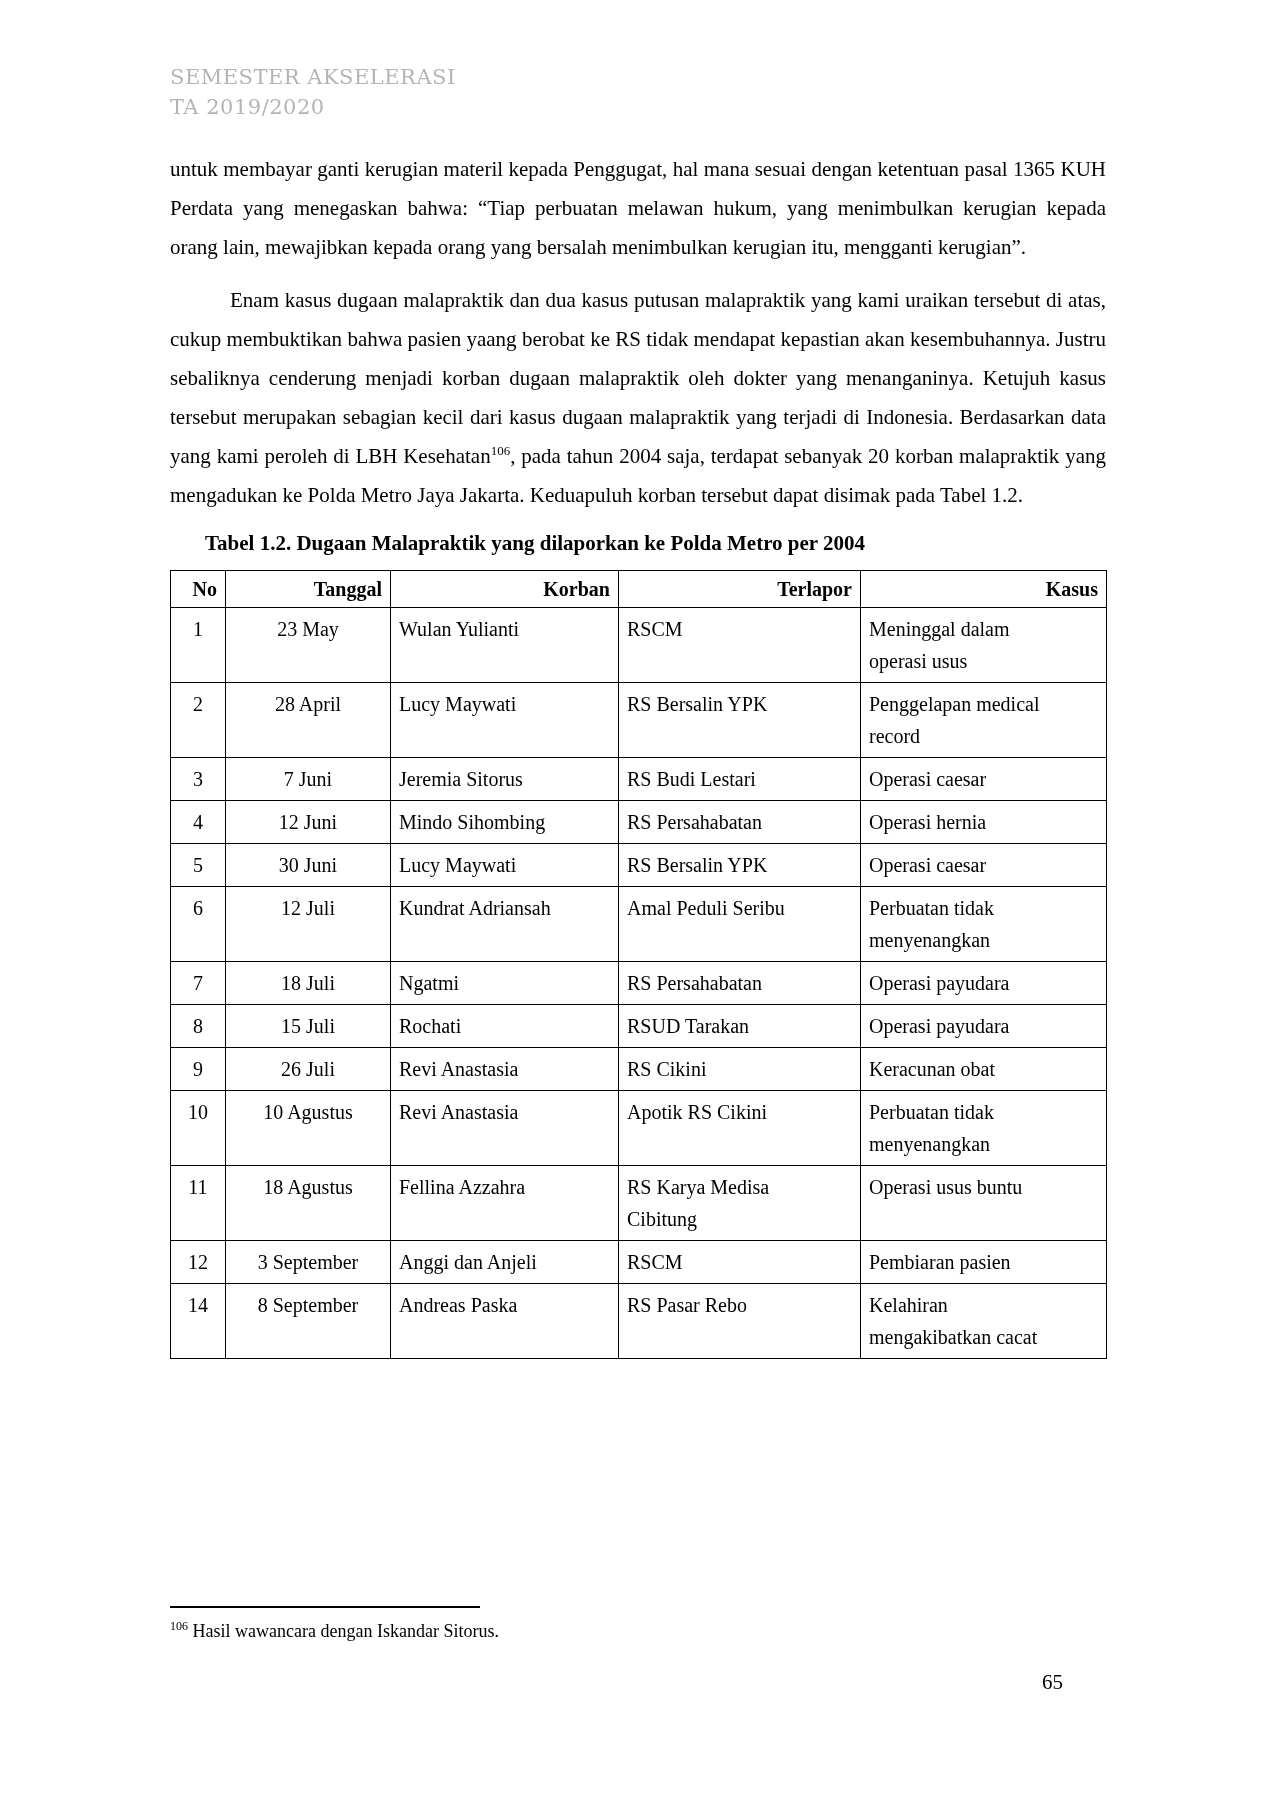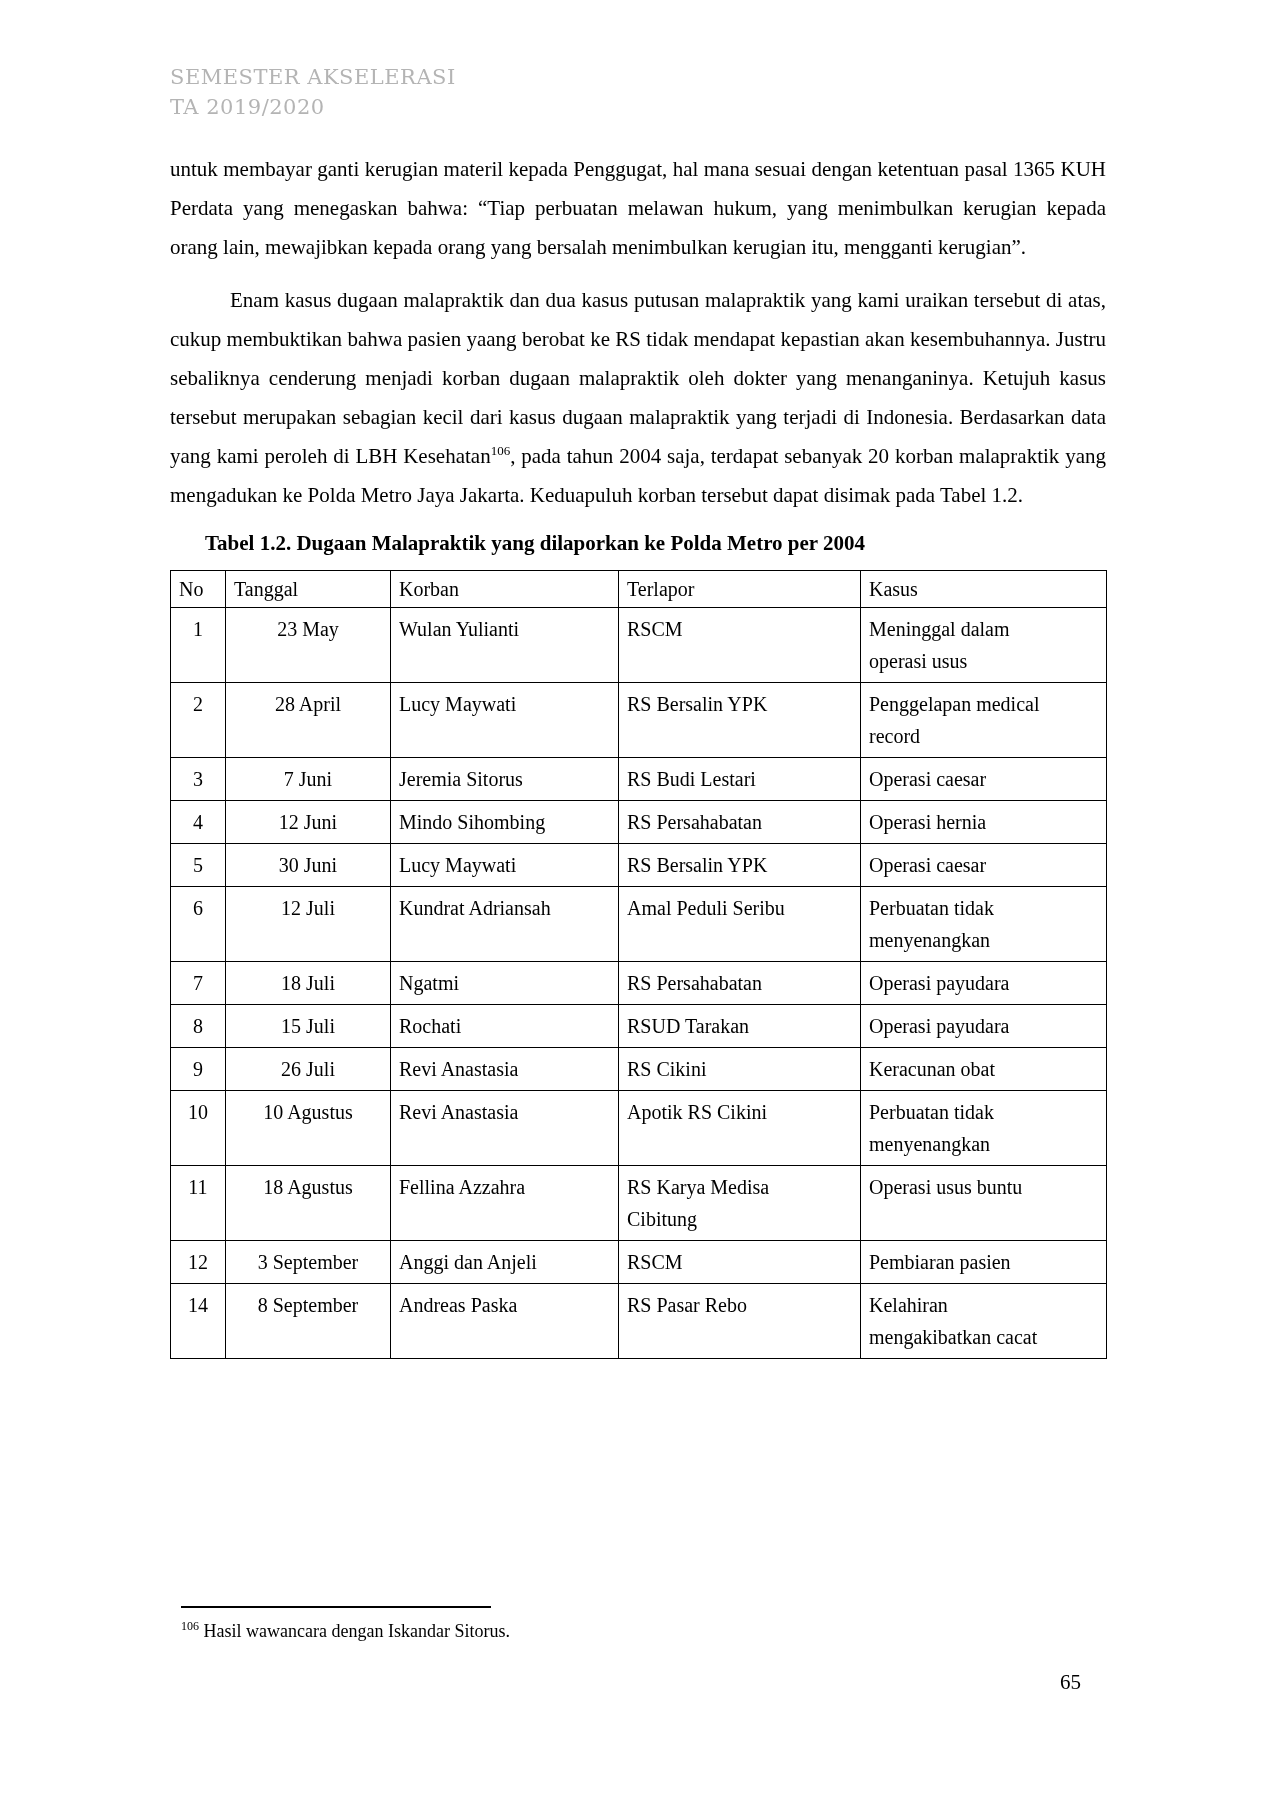--- a/index.html
+++ b/index.html
@@ -58,54 +58,53 @@
   }
   table.data-table th, table.data-table td {
     border: 1px solid #000000;
     font-size: 20px;
     line-height: 32px;
     vertical-align: top;
     white-space: pre-line;
     overflow: hidden;
   }
   table.data-table th {
-    font-weight: normal;
-    text-align: left;
+    font-weight: bold;
+    text-align: right;
     padding: 2px 8px;
   }
   table.data-table td {
     padding: 5px 8px;
   }
   table.data-table td:nth-child(1),
   table.data-table td:nth-child(2) { text-align: center; }
   table.data-table td:nth-child(3),
   table.data-table td:nth-child(4),
   table.data-table td:nth-child(5) { text-align: left; }
   .footnote-block {
     position: absolute;
-    left: 181px;
+    left: 170px;
     top: 1606px;
     width: 936px;
   }
   .footnote-rule {
     width: 310px;
     border-top: 2px solid #000000;
     margin-bottom: 10px;
   }
   .footnote {
     font-size: 18px;
     line-height: 26px;
   }
   .footnote sup { font-size: 12px; }
   .page-number {
     position: absolute;
     top: 1670px;
     left: 1042px;
     font-size: 21px;
-    margin-left: 18px;
   }
 </style>
 </head>
 <body>
 
 <div class="page">
   <div class="content">
 
     <div class="doc-header">
       <div>SEMESTER AKSELERASI</div>

